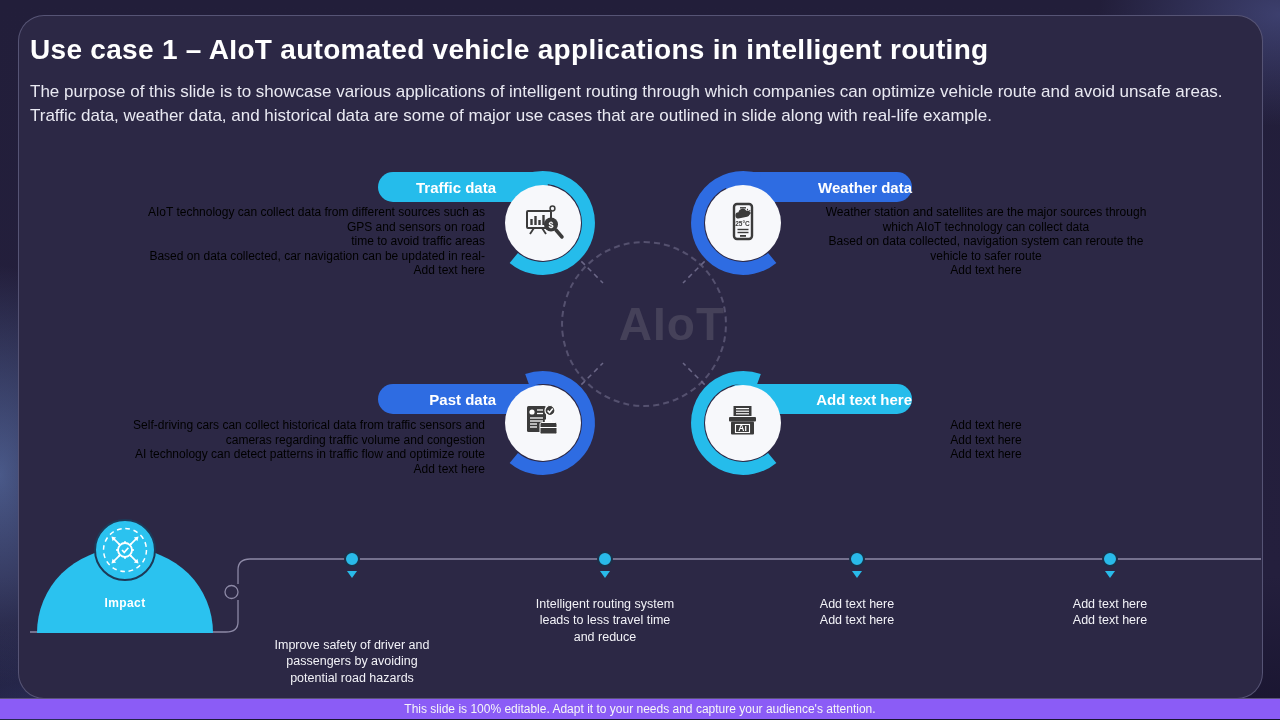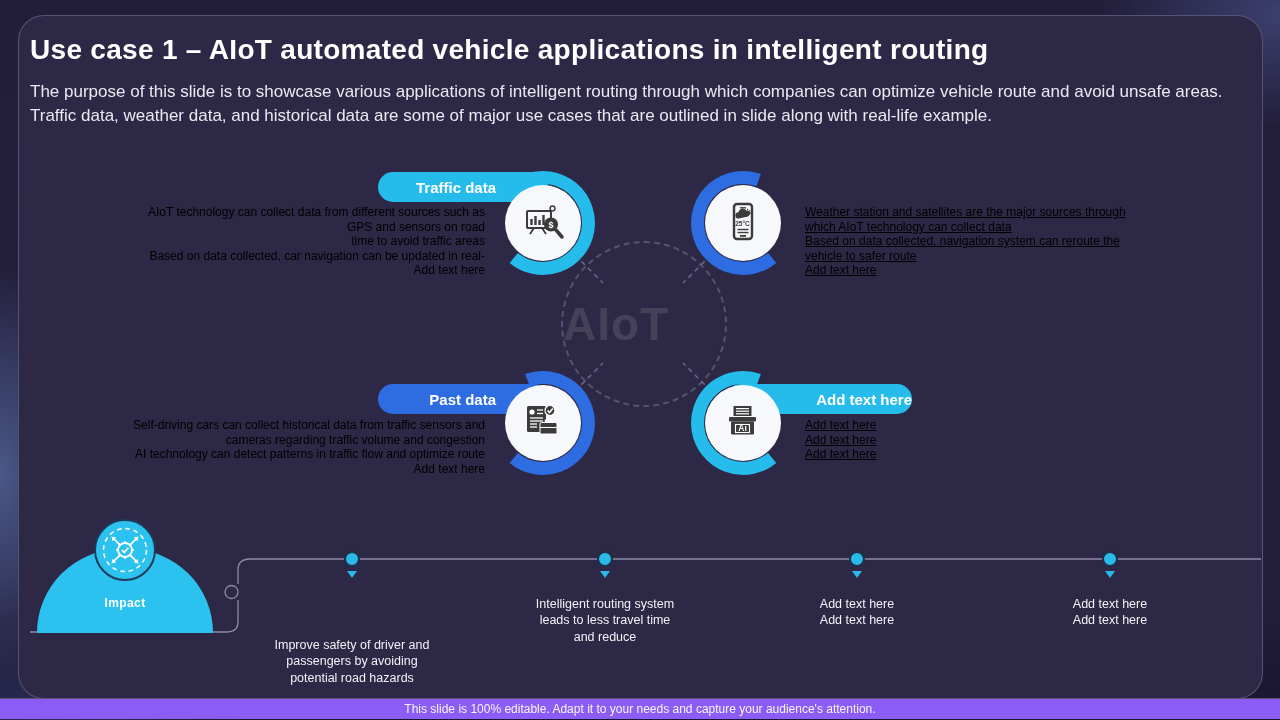--- a/index.html
+++ b/index.html
@@ -28,21 +28,21 @@
   }
   .page-description{
     left:30px;top:80px;width:1214px;
     color:#e9e9f2;font-size:17px;line-height:1.42;
   }
 
   
   .center-circle{
     left:561px;top:241px;width:162px;height:162px;border-radius:50%;
     border:2px dashed #55516f;
-    display:flex;align-items:center;justify-content:flex-start;
+    display:flex;align-items:center;justify-content:flex-end;
   }
   .center-label{
     color:#454159;font-size:46px;font-weight:bold;letter-spacing:1px;
   }
 
   
   .q-banner{
     height:30px;border-radius:16px;display:flex;align-items:center;justify-content:flex-end;
     color:#ffffff;font-size:15px;font-weight:bold;z-index:1;box-sizing:border-box;
   }
@@ -50,21 +50,21 @@
   .accent-blue{background:#2e6ce2;}
   .q-banner.side-left{padding-right:52px;}
   .q-banner.side-right{padding-left:64px;}
 
   .badge-svg{z-index:2;}
 
   .q-desc{
     color:#000000;font-size:12px;line-height:14.6px;z-index:3;
   }
   .q-desc.side-left{text-align:right;}
-  .q-desc.side-right{text-align:left;text-decoration:underline;}
+  .q-desc.side-right{text-align:center;}
 
   
   .impact-dome{
     left:37px;top:549px;width:176px;height:84px;
     background:#2bc2ef;border-radius:92px 92px 0 0;z-index:2;
   }
   .impact-circle{
     left:94px;top:519px;width:62px;height:62px;border-radius:50%;
     background:#2bc2ef;border:2px solid #1d3a58;z-index:3;
     display:flex;align-items:center;justify-content:center;box-sizing:border-box;
@@ -149,20 +149,23 @@
     </g>
   </svg>
   <div class="abs q-desc side-left" style="left:130px;top:205px;width:355px;">
     <div>AIoT technology can collect data from different sources such as</div>
     <div>GPS and sensors on road</div>
     <div>time to avoid traffic areas</div>
     <div>Based on data collected, car navigation can be updated in real-</div>
     <div>Add text here</div>
   </div>
 
+  <div class="abs q-banner accent-blue side-right" style="left:726px;top:172px;width:186px;">
+    <span>Weather data</span>
+  </div>
   <svg class="abs badge-svg" style="left:688px;top:168px;" width="110" height="110" viewBox="0 0 110 110">
     <path d="M70.6 12.2 A45.5 45.5 0 1 0 84.2 89.9" stroke="#2e6ce2" stroke-width="13" fill="none"></path>
     <circle cx="55" cy="55" r="38" fill="#f7f8fb"></circle>
     <g transform="translate(33,33)">
       <rect x="13" y="3" width="18" height="35" rx="3" fill="none" stroke="#3b3b3b" stroke-width="2.4"></rect>
       <line x1="19" y1="6.8" x2="25" y2="6.8" stroke="#3b3b3b" stroke-width="1.4"></line>
       <circle cx="26.5" cy="12" r="2.6" fill="#3b3b3b"></circle>
       <g stroke="#3b3b3b" stroke-width="1.1">
         <line x1="26.5" y1="7.8" x2="26.5" y2="9"></line>
         <line x1="30.2" y1="12" x2="29" y2="12"></line>

